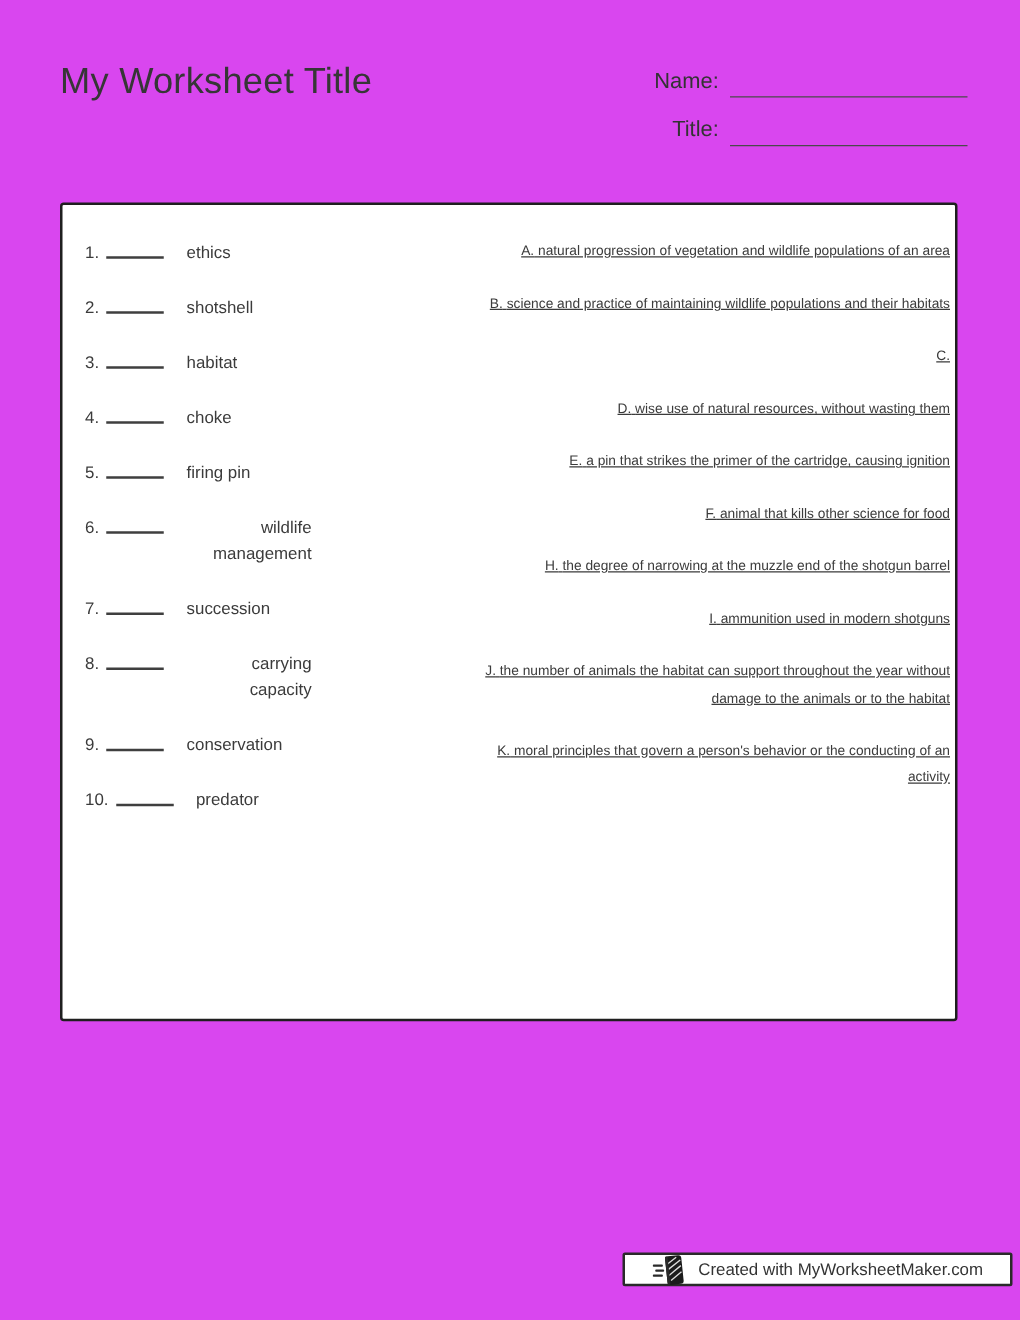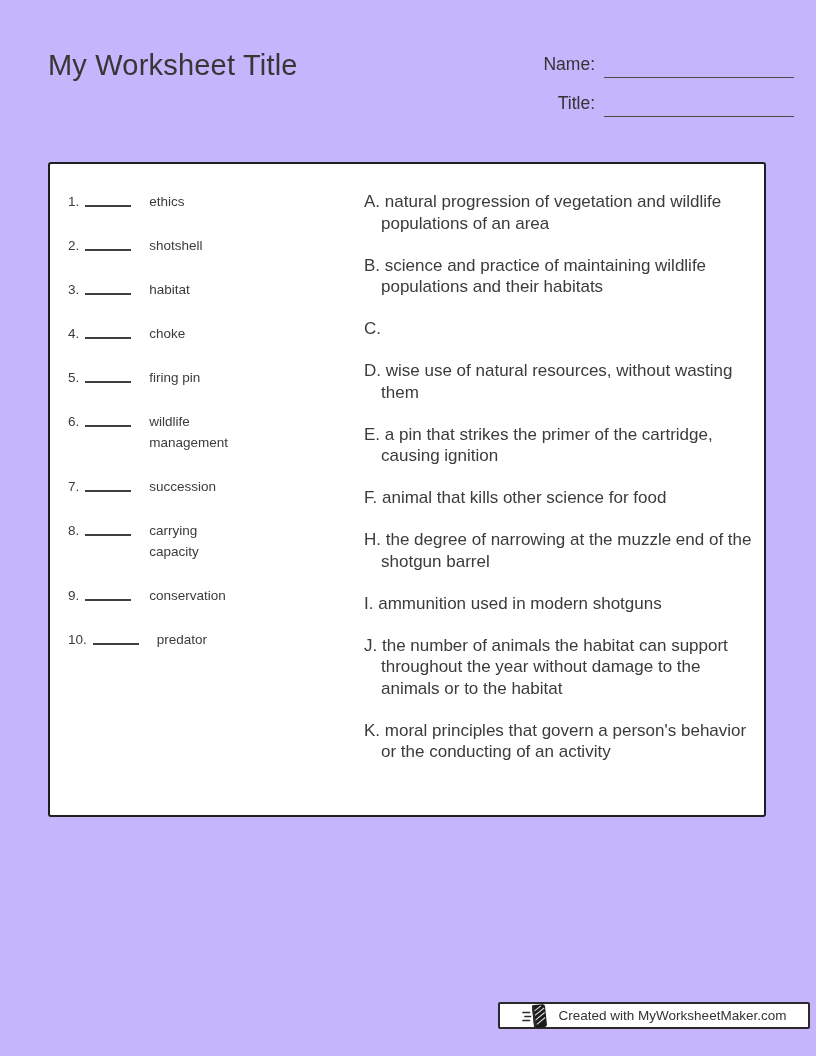--- a/index.html
+++ b/index.html
@@ -2,28 +2,28 @@
 <html><head>
 <meta charset="utf-8">
 <style>
   * { margin:0; padding:0; box-sizing:border-box; }
   html,body { background:#ffffff; }
   body {
     width:816px; height:1056px; position:relative;
     font-family:"Liberation Sans","DejaVu Sans",sans-serif;
     color:#3b3b3b;
   }
-  .page { position:absolute; inset:0; background:#c4b5fd; }
+  .page { position:absolute; inset:0; background:#d946ef;text-align:right; }
 
   .page-title {
     position:absolute; left:48px; top:49px;
     font-size:29px; font-weight:400; color:#363636; letter-spacing:0.2px;
   }
 
-  .fields { position:absolute; left:464px; top:50px; width:330px; }
+  .fields { position:absolute; left:444px; top:50px; width:330px; }
   .field-row {
     display:flex; justify-content:flex-end; align-items:flex-end;
     height:28px; margin-bottom:11px;
   }
   .field-label { font-size:17.5px; color:#333; line-height:1; padding-bottom:5px; }
   .field-line {
     width:190px; height:100%; border-bottom:1.5px solid #4a4a4a; margin-left:9px;
   }
 
   .main-box {
@@ -38,22 +38,22 @@
   }
   .term-num { flex:none; }
   .term-blank {
     flex:none; width:46px; height:16px;
     border-bottom:2px solid #3f3f3f; margin-left:6px;
   }
   .term-label { flex:none; max-width:100px; margin-left:18px; }
 
   .defs-col { position:absolute; left:314px; top:27px; width:396px; }
   .def-row {
-    font-size:17px; line-height:21.5px; margin-bottom:20.5px;
-    padding-left:17px; text-indent:-17px; color:#3b3b3b;
+    font-size:11px; line-height:21.5px; margin-bottom:20.5px;
+    padding-left:17px; text-indent:-17px; color:#3b3b3b;text-decoration:underline;
   }
 
   .footer-badge {
     position:absolute; left:498px; top:1002px; width:312px; height:27px;
     border:2px solid #2a2a2a; border-radius:2px; background:#fff;
     display:flex; align-items:center; justify-content:center; gap:9px;
     font-size:13.5px; color:#333;
   }
   .logo { display:flex; align-items:center; }
 </style>

